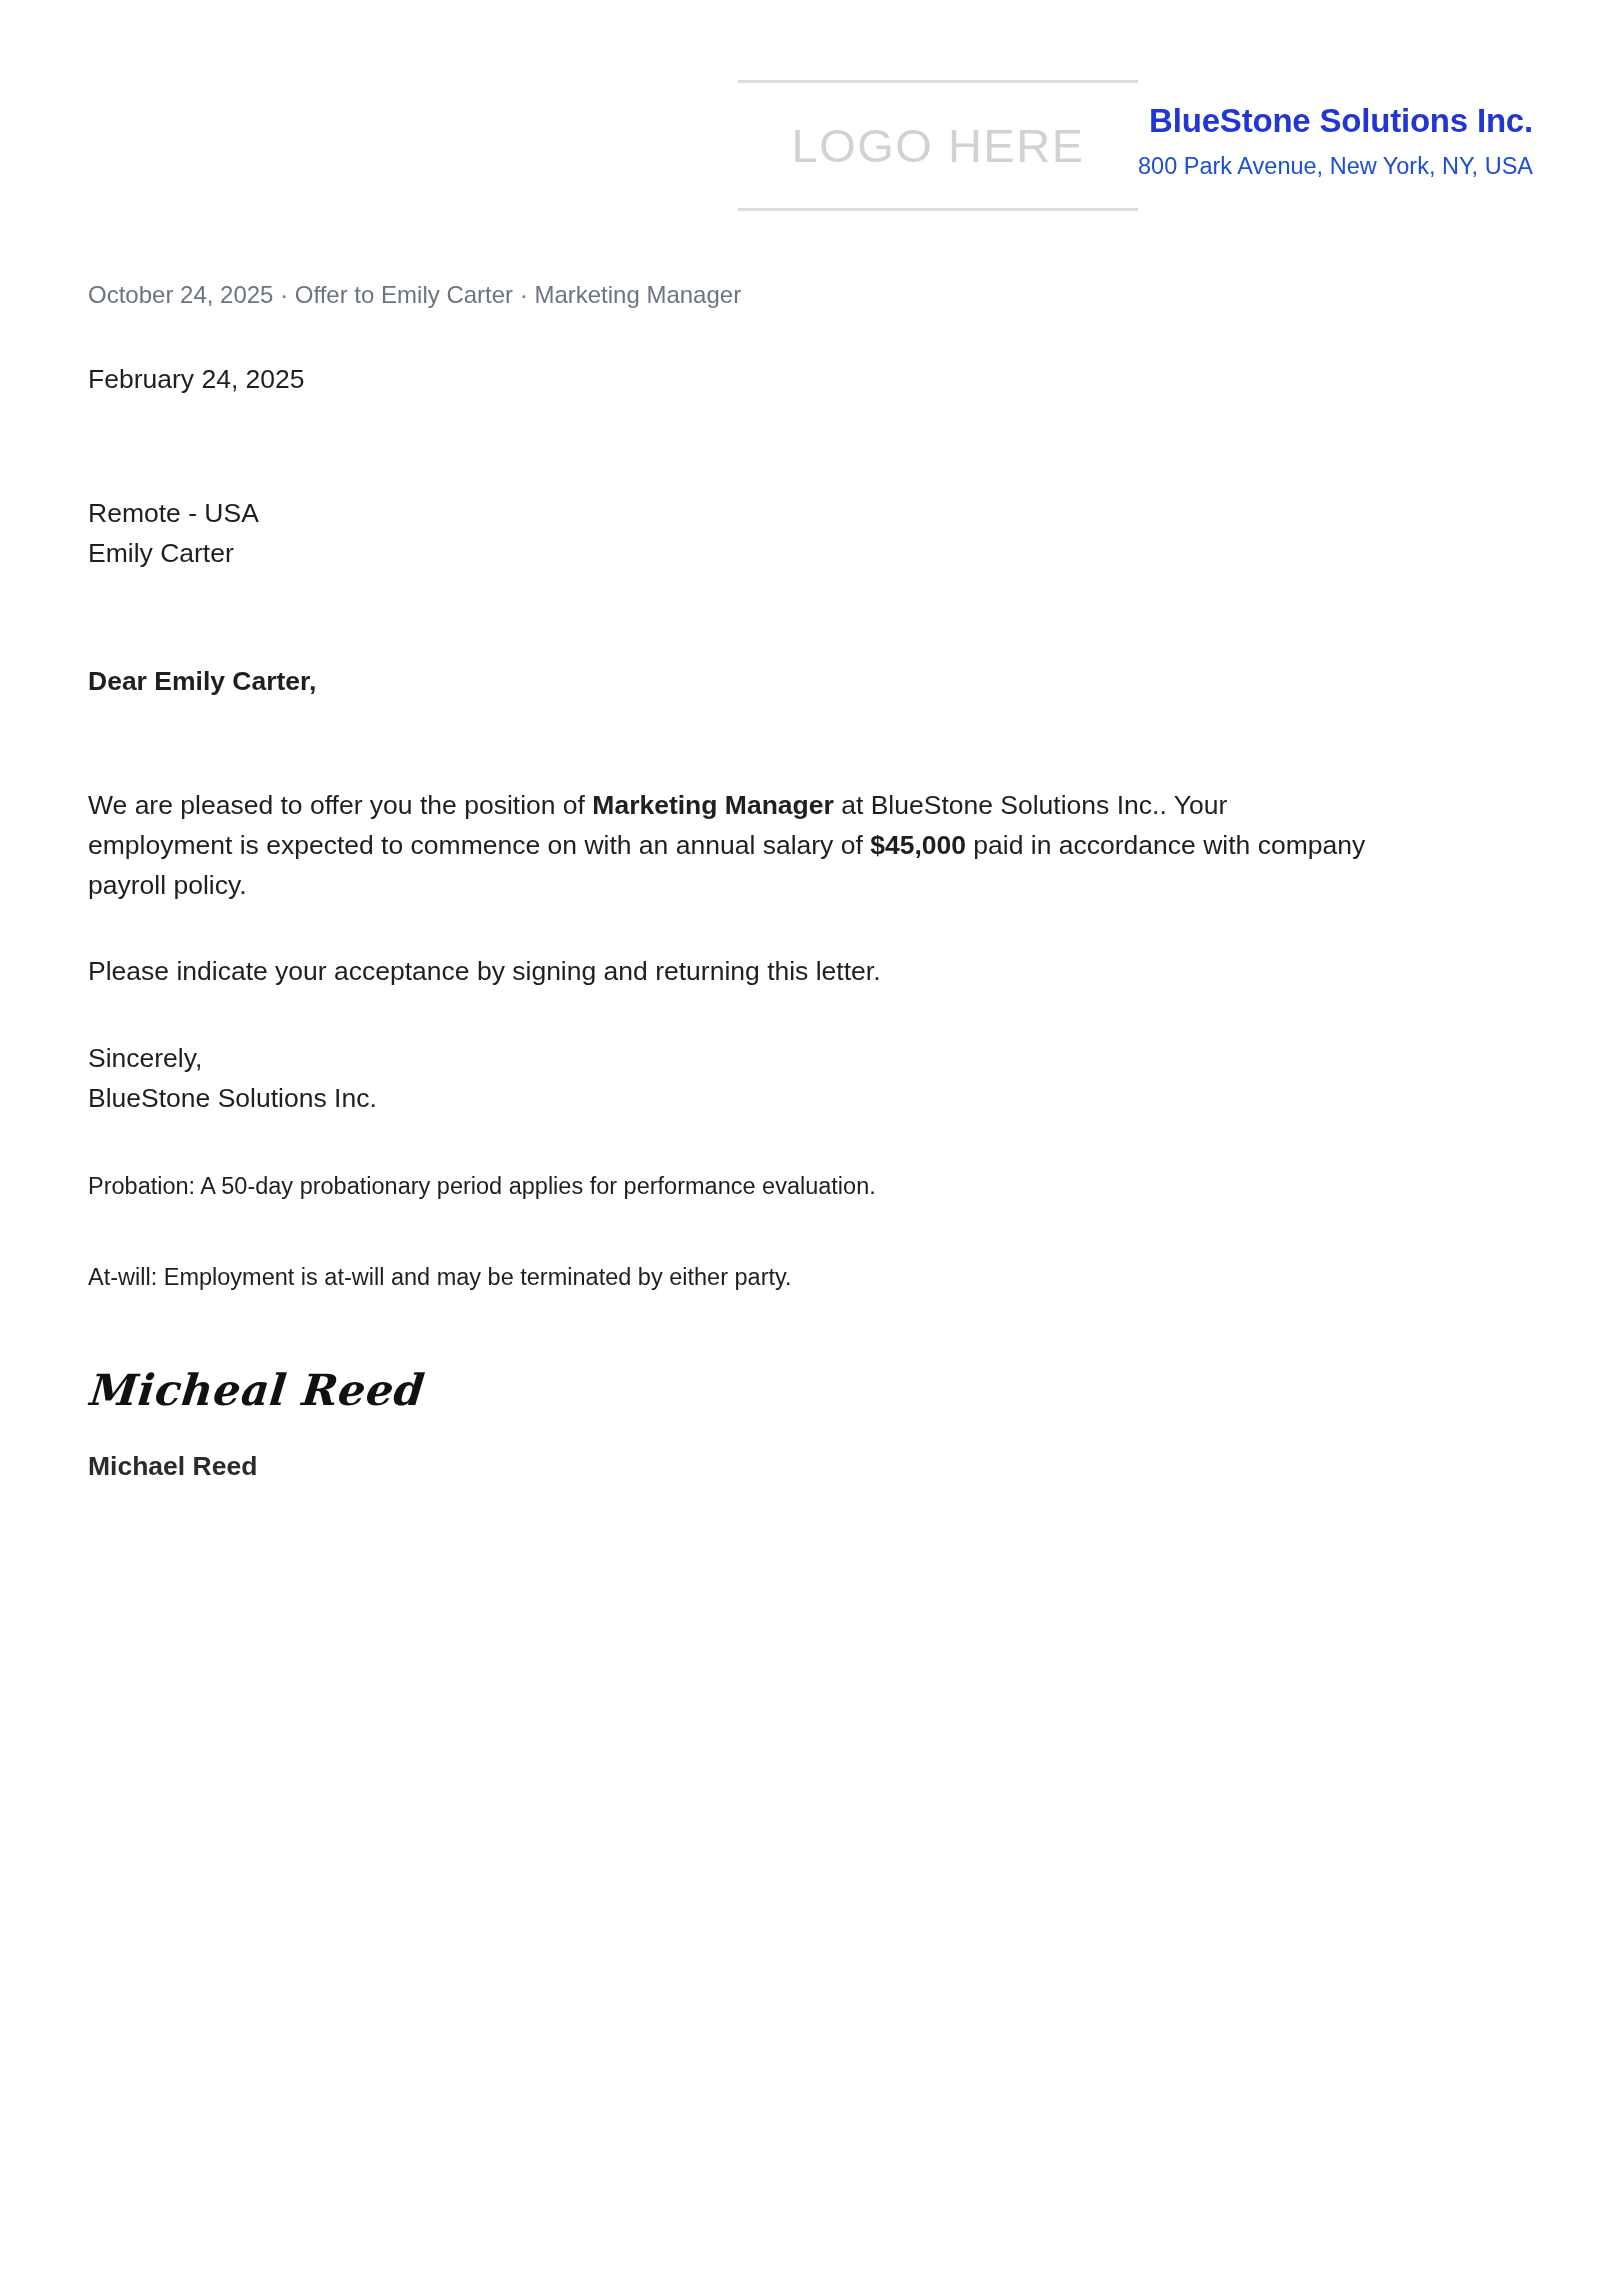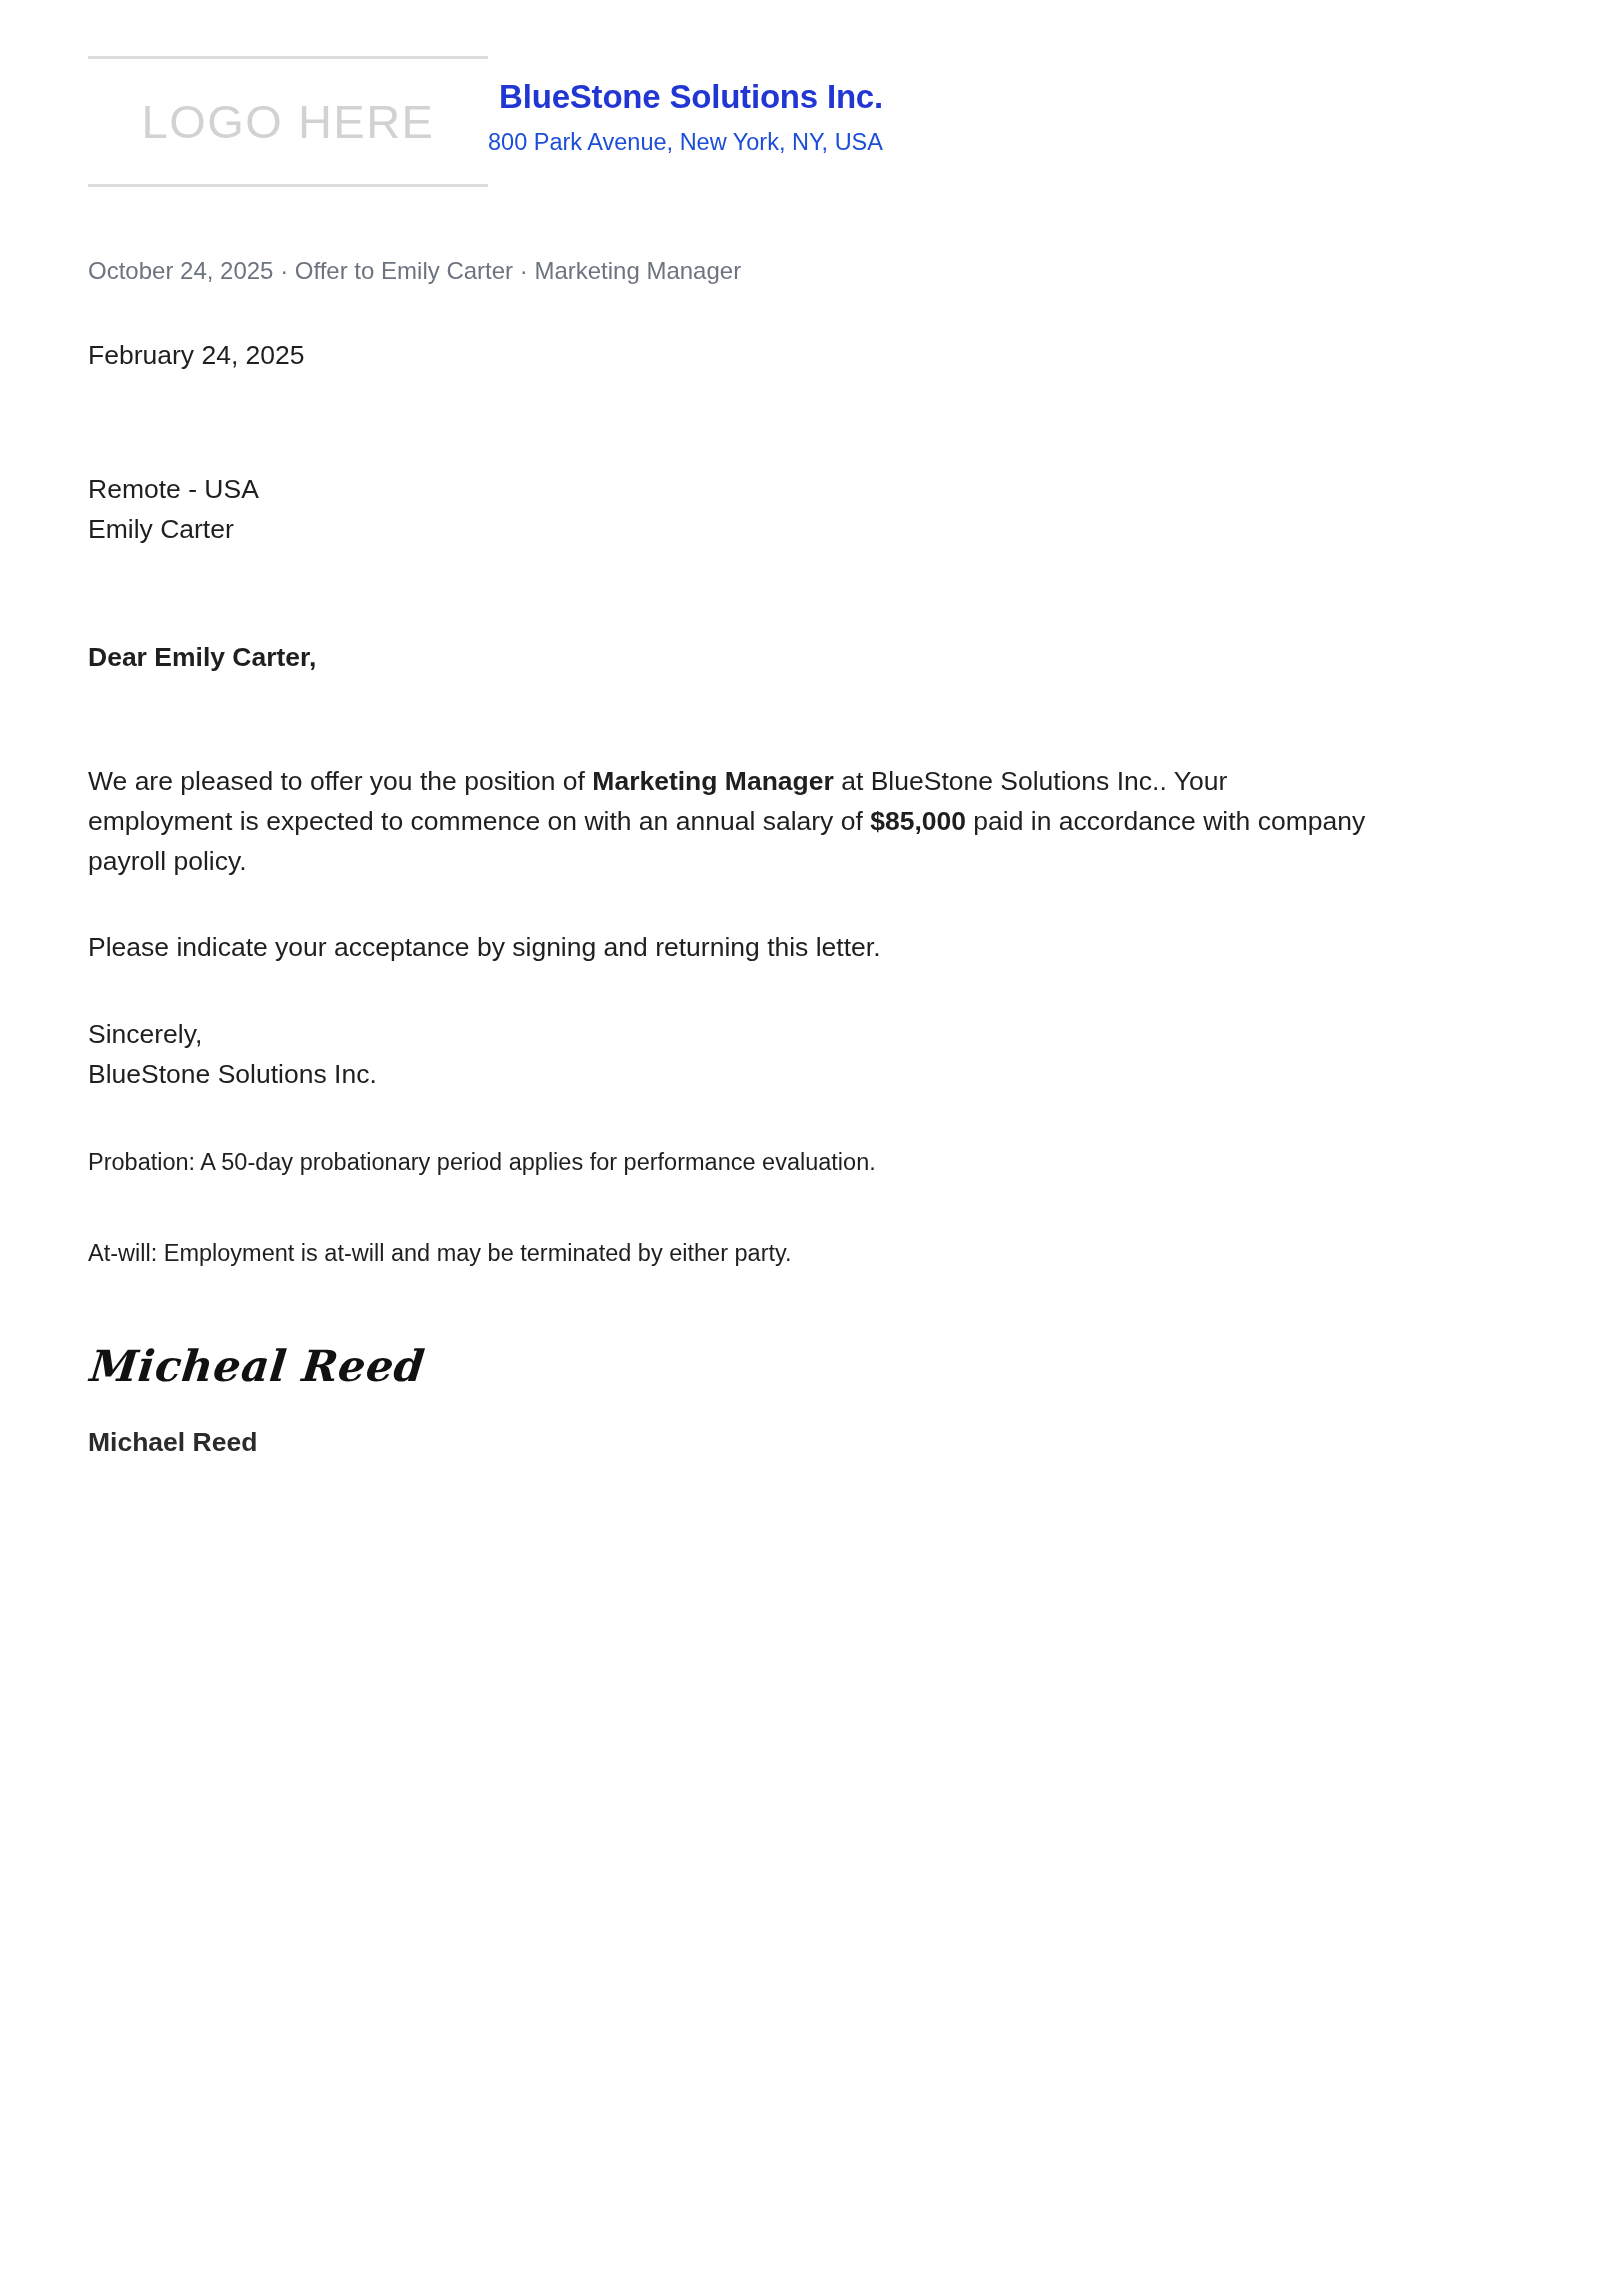--- a/index.html
+++ b/index.html
@@ -22,22 +22,22 @@
     height: 2293px;
     background: #ffffff;
     box-sizing: border-box;
     padding: 0 88px;
   }
 
   
   .letterhead {
     display: flex;
     align-items: flex-start;
-    justify-content: flex-start;
-    padding-top: 56px;
+    justify-content: flex-end;
+    padding-top: 80px;
   }
 
   .logo-placeholder {
     width: 400px;
     height: 131px;
     border-top: 3.9px solid #dcdcdc;
     border-bottom: 3.9px solid #dcdcdc;
     display: flex;
     align-items: center;
     justify-content: center;
@@ -163,21 +163,21 @@
 
     <div class="recipient-block">
       <span class="line">Remote - USA</span>
       <span class="line">Emily Carter</span>
     </div>
 
     <div class="salutation-block">
       <span class="line">Dear Emily Carter,</span>
     </div>
 
-    <p class="para"><span>We are pleased to offer you the position of </span><b>Marketing Manager</b><span> at BlueStone Solutions Inc.. Your employment is expected to commence on  with an annual salary of </span><b>$85,000</b><span> paid in accordance with company payroll policy.</span></p>
+    <p class="para"><span>We are pleased to offer you the position of </span><b>Marketing Manager</b><span> at BlueStone Solutions Inc.. Your employment is expected to commence on  with an annual salary of </span><b>$45,000</b><span> paid in accordance with company payroll policy.</span></p>
 
     <p class="para">Please indicate your acceptance by signing and returning this letter.</p>
 
     <div class="closing-block">
       <span class="line">Sincerely,</span>
       <span class="line">BlueStone Solutions Inc.</span>
     </div>
 
     <p class="clause">Probation: A 50-day probationary period applies for performance evaluation.</p>
 

